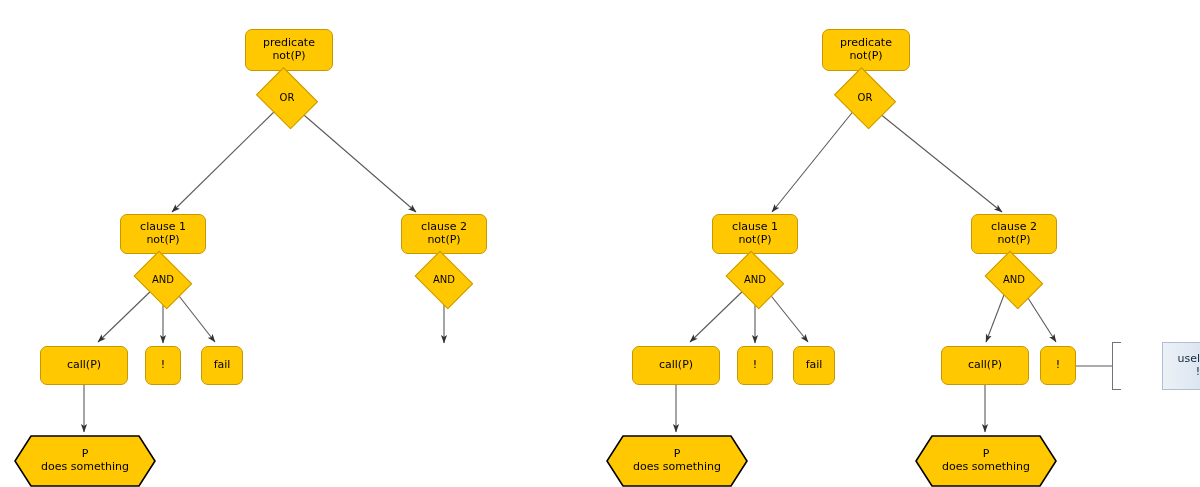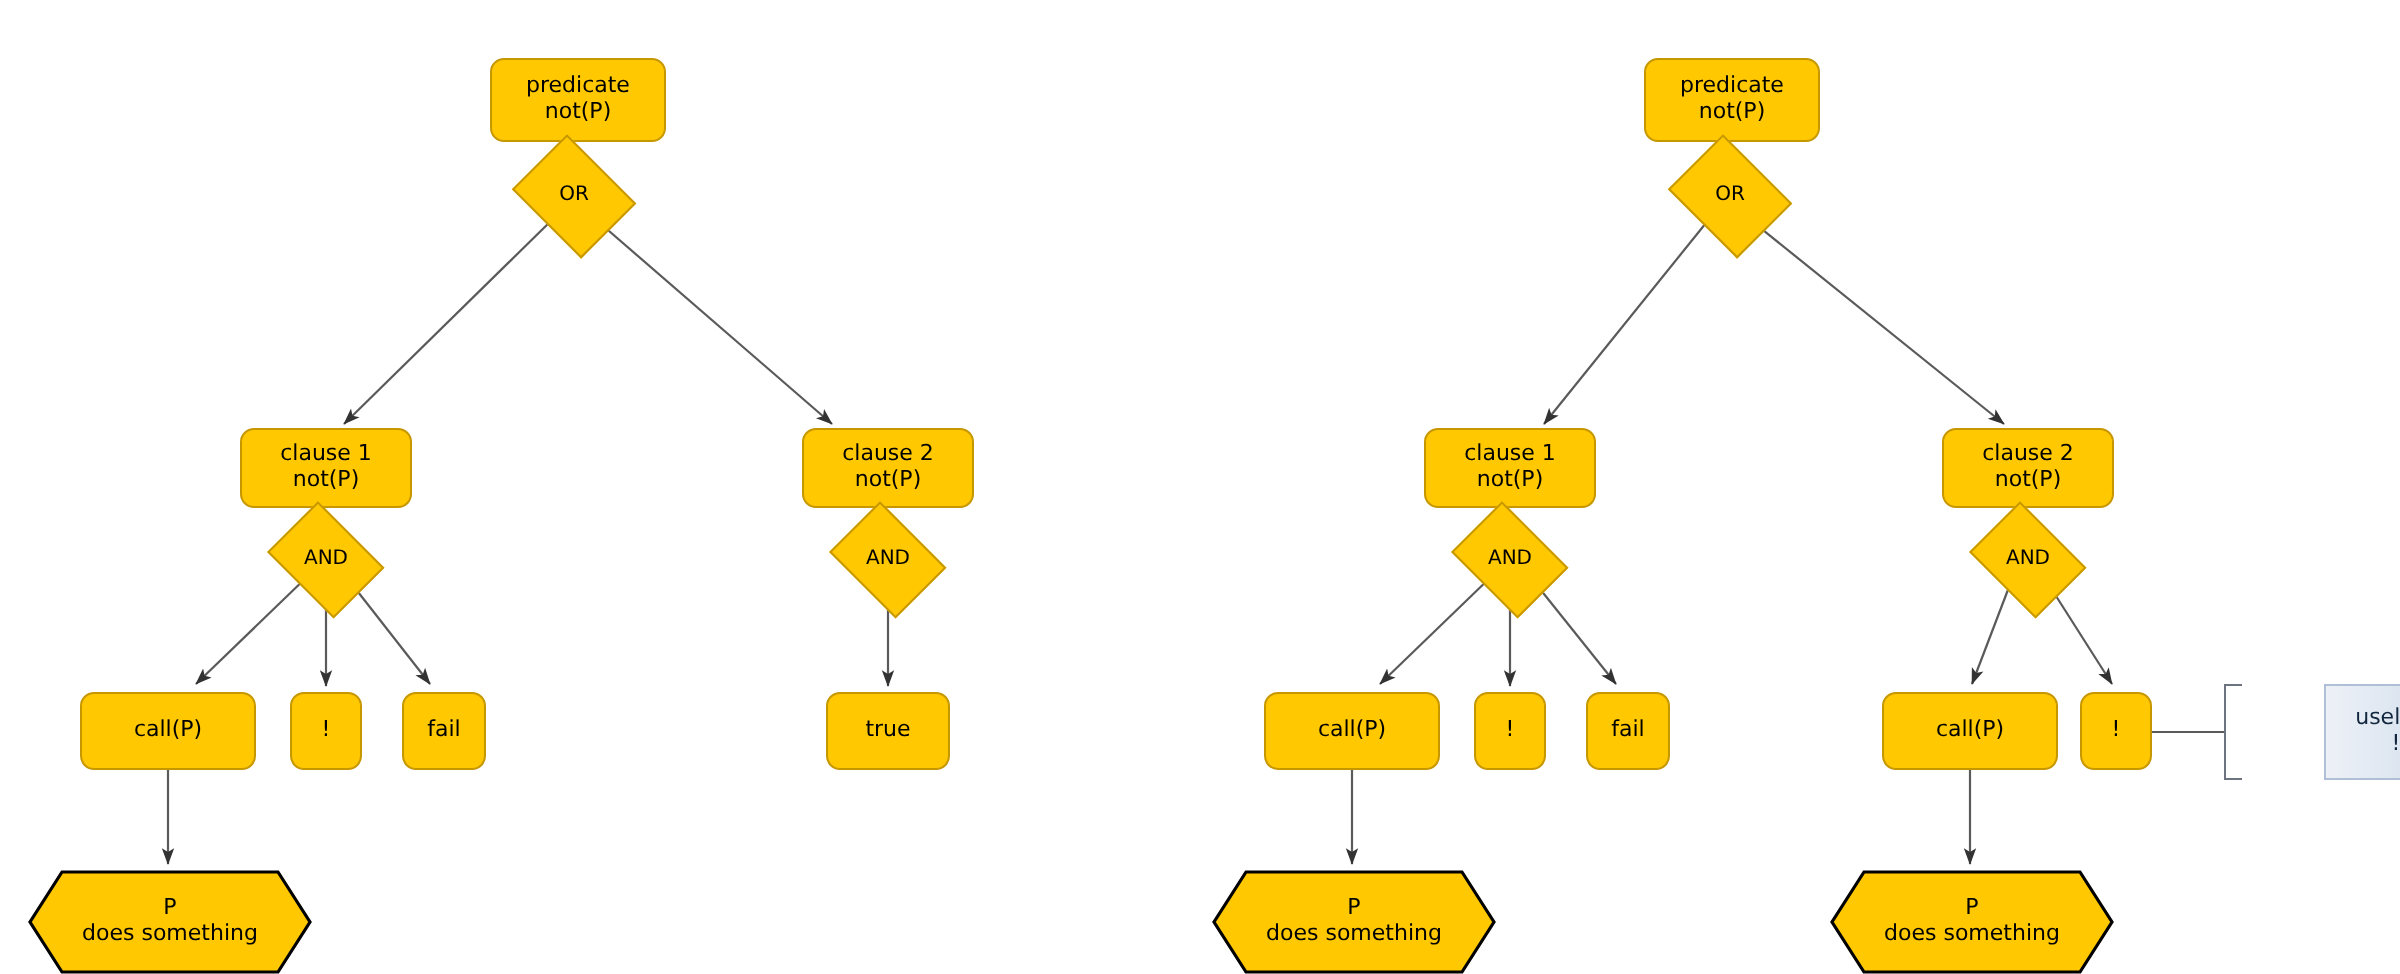--- a/index.html
+++ b/index.html
@@ -176,23 +176,20 @@
   </div>
 
   <div class="node box" style="left:145px; top:330px; width:36px; height:39px;">
     <span>!</span>
   </div>
 
   <div class="node box" style="left:201px; top:330px; width:42px; height:39px;">
     <span>fail</span>
   </div>
 
-  <div class="node box" style="left:413px; top:330px; width:62px; height:39px;">
-    <span>true</span>
-  </div>
 
   <div class="node hexagon" style="left:14px; top:419px; width:142px; height:52px;">
     <svg class="hex-shape" viewBox="0 0 142 52" preserveAspectRatio="none">
       <polygon points="17,1 125,1 141,26 125,51 17,51 1,26" fill="#FFC800" stroke="#000000" stroke-width="1.6"></polygon>
     </svg>
     <span class="hex-label">P
 does something</span>
   </div>
 
   <div class="node box" style="left:822px; top:13px; width:88px; height:42px;">

